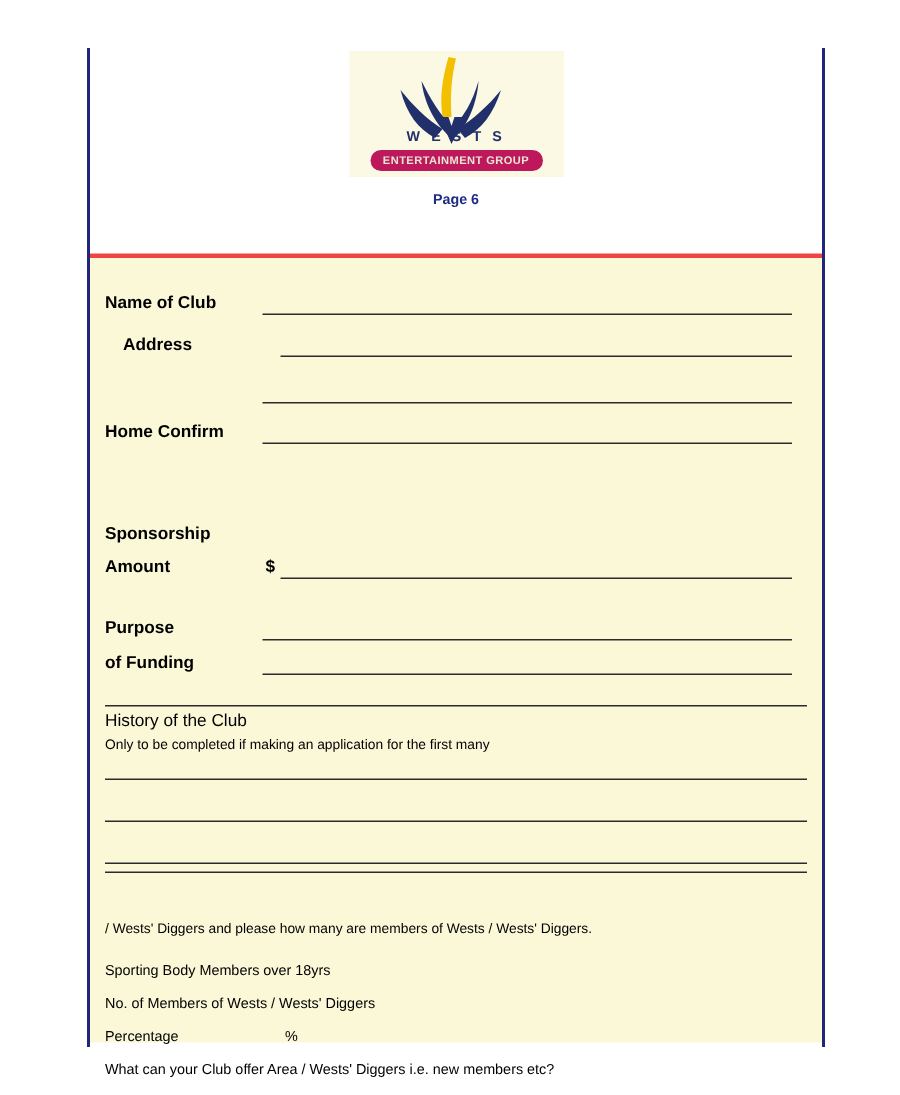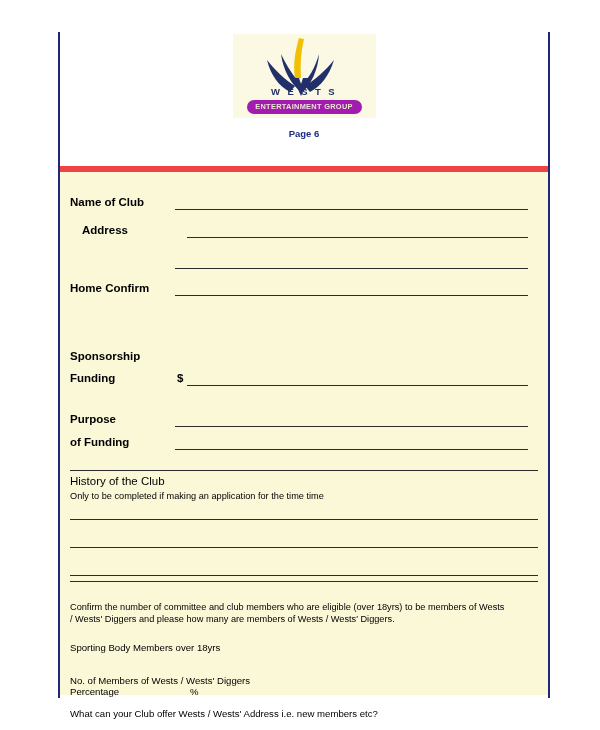--- a/index.html
+++ b/index.html
@@ -25,21 +25,21 @@
     border-left: 2px solid #22267b;
     border-right: 2px solid #22267b;
     box-sizing: border-box;
     background: #ffffff;
   }
 
   
   .header {
     background: #ffffff;
     padding-top: 2px;
-    border-bottom: 6px solid #ef4444;
+    border-bottom: 3px solid #ef4444;
     height: 140px;
     box-sizing: border-box;
   }
 
   .logo-wrap {
     display: flex;
     justify-content: center;
     padding-top: 0px;
   }
   .logo {
@@ -166,21 +166,21 @@
           <path d="M86 20 C 82 34, 76 44, 68 52 L 68 60 C 78 51, 85 36, 86 20 Z" fill="#21306b"></path>
 
           <path d="M101 26 C 96 42, 88 52, 77 58 L 72 52 C 82 46, 93 36, 101 26 Z" fill="#21306b"></path>
 
           <path d="M60 44 L 68 62 L 76 44 L 70 44 L 68 50 L 66 44 Z" fill="#21306b"></path>
         </svg>
         <div style="position:absolute;left:0;right:0;top:52px;text-align:center;
                     font-size:9.5px;font-weight:bold;color:#21306b;letter-spacing:2.4px;">W E S T S</div>
         <div style="position:absolute;left:14px;right:14px;top:66px;text-align:center;
                     font-size:7.4px;font-weight:bold;color:#e9e6d2;letter-spacing:0.3px;
-                    background:#a21caf;border-radius:9px;padding:2px 0 2.5px;">ENTERTAINMENT GROUP</div>
+                    background:#be185d;border-radius:9px;padding:2px 0 2.5px;">ENTERTAINMENT GROUP</div>
       </div>
     </div>
 
     <div class="title-block">
       <div class="doc-subtitle">Page 6</div>
     </div>
   </div>
 
   <div class="body-area">
 
@@ -200,46 +200,45 @@
     <div class="row" style="top:110px;">
       <span class="lbl">Home Confirm</span>
       <span class="rule" style="left:105px;right:10px;top:13px;"></span>
     </div>
 
 
     <div class="row" style="top:178px;text-decoration:underline;">
       <span class="lbl">Sponsorship</span>
     </div>
     <div class="row" style="top:200px;">
-      <span class="lbl">Funding</span>
+      <span class="lbl">Amount</span>
       <span class="dollar" style="left:107px;top:0px;">$</span>
       <span class="rule" style="left:117px;right:10px;top:13px;"></span>
     </div>
 
     <div class="row" style="top:264px;">
       <span class="lbl">of Funding</span>
       <span class="rule" style="left:105px;right:10px;top:13px;"></span>
     </div>
     <div class="row" style="top:241px;">
       <span class="lbl">Purpose</span>
       <span class="rule" style="left:105px;right:10px;top:13px;"></span>
     </div>
 
     <div class="section-rule" style="top:298px;"></div>
     <div class="sec-head" style="top:303px;">History of the Club</div>
-    <div class="sec-sub" style="top:318px;">Only to be completed if making an application for the time time</div>
+    <div class="sec-sub" style="top:318px;">Only to be completed if making an application for the first many</div>
 
     <div class="section-rule" style="top:347px;"></div>
     <div class="section-rule" style="top:375px;"></div>
     <div class="section-rule" style="top:403px;"></div>
 
     <div class="section-rule" style="top:409px;"></div>
-    <div class="sec-sub" style="top:429px;">Confirm the number of committee and club members who are eligible (over 18yrs) to be members of Wests</div>
     <div class="sec-sub" style="top:441px;">/ Wests' Diggers and please how many are members of Wests / Wests' Diggers.</div>
 
     <div class="plain-line" style="top:470px;">Sporting Body Members over 18yrs</div>
-    <div class="plain-line" style="top:492px;margin-top:11px;">No. of Members of Wests / Wests' Diggers</div>
+    <div class="plain-line" style="top:492px;">No. of Members of Wests / Wests' Diggers</div>
     <div class="plain-line" style="top:514px;">Percentage</div>
     <div class="pct" style="left:130px;top:514px;">%</div>
-    <div class="plain-line" style="top:536px;">What can your Club offer Wests / Wests' Address i.e.  new members etc?</div>
+    <div class="plain-line" style="top:536px;">What can your Club offer Area / Wests' Diggers i.e.  new members etc?</div>
 
   </div>
 </div>
 
 </body></html>

